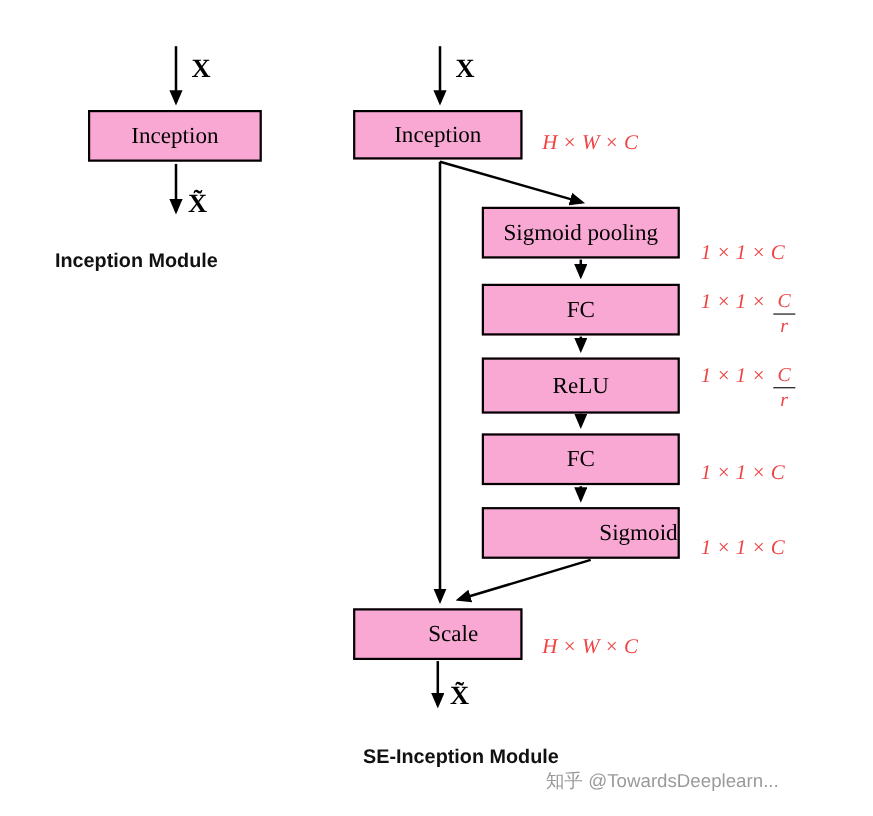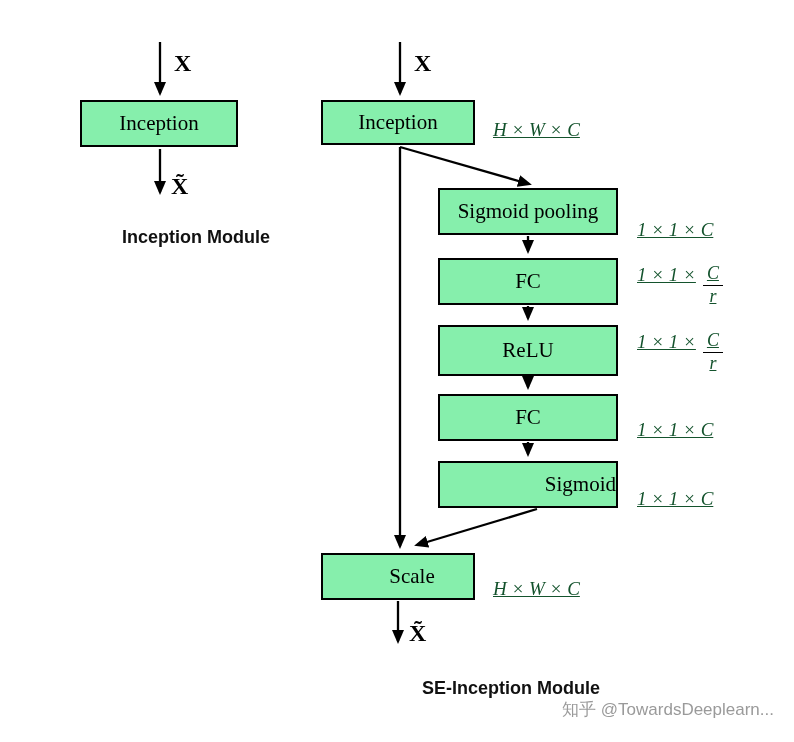--- a/index.html
+++ b/index.html
@@ -13,67 +13,66 @@
   }
   svg.wires {
     position: absolute;
     left: 0; top: 0;
     width: 794px; height: 742px;
     pointer-events: none;
   }
   .box {
     position: absolute;
     border: 2.5px solid #000;
-    background: #86efac;
+    background: #f9a8d4;
     display: flex;
     align-items: center;
     justify-content: center;
     font-size: 21px;
     color: #000;
     box-sizing: border-box;
   }
   .var-label {
     position: absolute;
     font-weight: bold;
     font-size: 24px;
     color: #000;
     font-family: "Liberation Serif", serif;
   }
   .dim {
     position: absolute;
     font-style: italic;
     font-size: 19px;
-    color: #14532d;
+    color: #ef4444;
     white-space: nowrap;
     font-family: "Liberation Serif", serif;
-    text-decoration: underline;
   }
   .dim-frac { display: flex; align-items: flex-start; }
   .frac {
     display: inline-flex;
     flex-direction: column;
     align-items: center;
     line-height: 1.1;
     margin-left: 7px;
     font-size: 18px;
   }
   .frac .num { border-bottom: 1.7px solid #000; padding: 0 4px 1px; }
   .frac .den { padding-top: 1px; }
   .caption {
     position: absolute;
     font-family: "Liberation Sans", sans-serif;
     font-weight: bold;
     font-size: 18px;
     color: #111;
-    text-align: right;
+    text-align: left;
   }
   .watermark {
     position: absolute;
     left: 430px; top: 698px; width: 344px;
-    text-align: right;
+    text-align: center;
     font-family: "Liberation Sans", sans-serif;
     font-size: 17px;
     color: #9a9a9a;
     white-space: nowrap;
     overflow: hidden;
   }
 </style>
 </head>
 <body>
 

